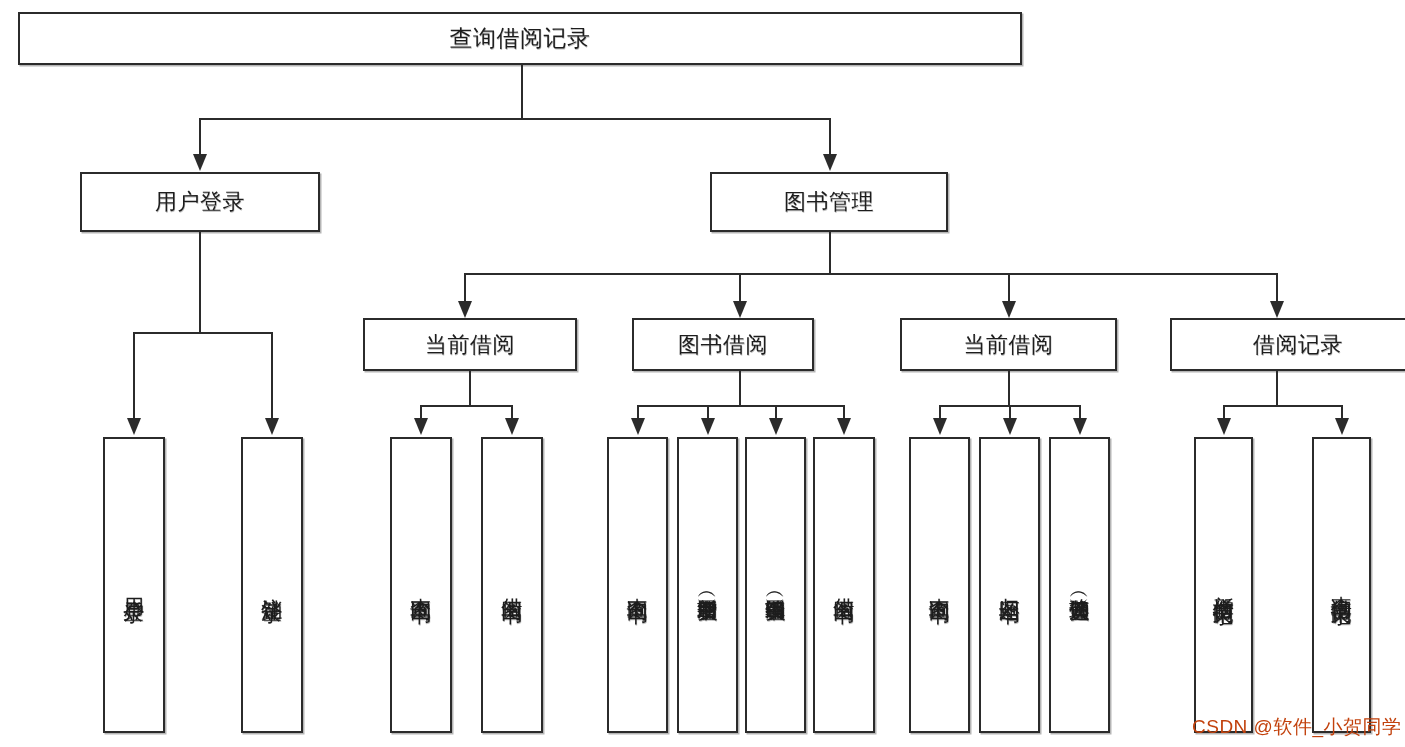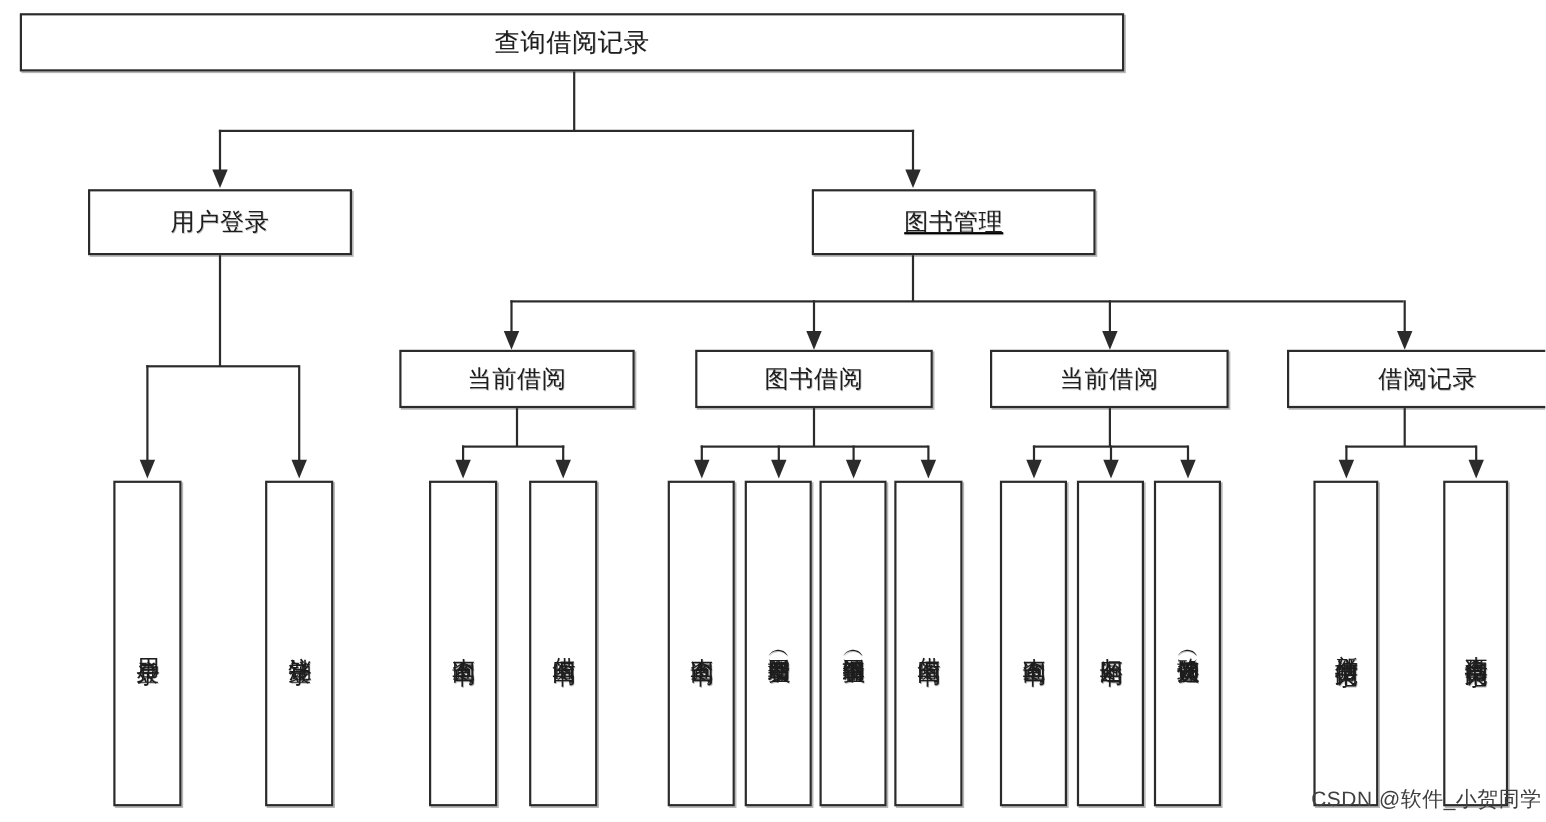--- a/index.html
+++ b/index.html
@@ -70,21 +70,21 @@
     width: 0;
     height: 0;
     border-left: 7px solid transparent;
     border-right: 7px solid transparent;
     border-top: 17px solid #2b2b2b;
   }
 
   
   #watermark {
     position: absolute;
-    color: #404040;
+    color: #c2410c;
     font-size: 19px;
     white-space: nowrap;
     letter-spacing: 0.5px;
     pointer-events: none;
   }
 </style>
 </head>
 <body>
 
 <div id="canvas">
@@ -96,21 +96,21 @@
   <div class="vline" style="left:521px; top:65px; height:54px;"></div>
   <div class="hline" style="left:199px; top:118px; width:632px;"></div>
   <div class="vline" style="left:199px; top:118px; height:38px;"></div>
   <div class="arrow" style="left:193px; top:154px;"></div>
   <div class="vline" style="left:829px; top:118px; height:38px;"></div>
   <div class="arrow" style="left:823px; top:154px;"></div>
 
   <div class="node" style="left:80px; top:172px; width:240px; height:60px;">
     <span class="label">用户登录</span>
   </div>
-  <div class="node" style="left:738px; top:172px; width:258px; height:60px;text-decoration:underline;">
+  <div class="node" style="left:710px; top:172px; width:238px; height:60px;">
     <span class="label">图书管理</span>
   </div>
 
   <div class="vline" style="left:199px; top:232px; height:101px;"></div>
   <div class="hline" style="left:133px; top:332px; width:139px;"></div>
   <div class="vline" style="left:133px; top:332px; height:88px;"></div>
   <div class="arrow" style="left:127px; top:418px;"></div>
   <div class="vline" style="left:271px; top:332px; height:88px;"></div>
   <div class="arrow" style="left:265px; top:418px;"></div>
 
@@ -121,21 +121,21 @@
   <div class="vline" style="left:739px; top:273px; height:30px;"></div>
   <div class="arrow" style="left:733px; top:301px;"></div>
   <div class="vline" style="left:1008px; top:273px; height:30px;"></div>
   <div class="arrow" style="left:1002px; top:301px;"></div>
   <div class="vline" style="left:1276px; top:273px; height:30px;"></div>
   <div class="arrow" style="left:1270px; top:301px;"></div>
 
   <div class="node" style="left:363px; top:318px; width:214px; height:53px;">
     <span class="label">当前借阅</span>
   </div>
-  <div class="node" style="left:632px; top:318px; width:216px; height:53px;">
+  <div class="node" style="left:632px; top:318px; width:182px; height:53px;">
     <span class="label">图书借阅</span>
   </div>
   <div class="node" style="left:900px; top:318px; width:217px; height:53px;">
     <span class="label">当前借阅</span>
   </div>
   <div class="node" style="left:1170px; top:318px; width:256px; height:53px;">
     <span class="label">借阅记录</span>
   </div>
 
   <div class="vline" style="left:469px; top:371px; height:35px;"></div>

